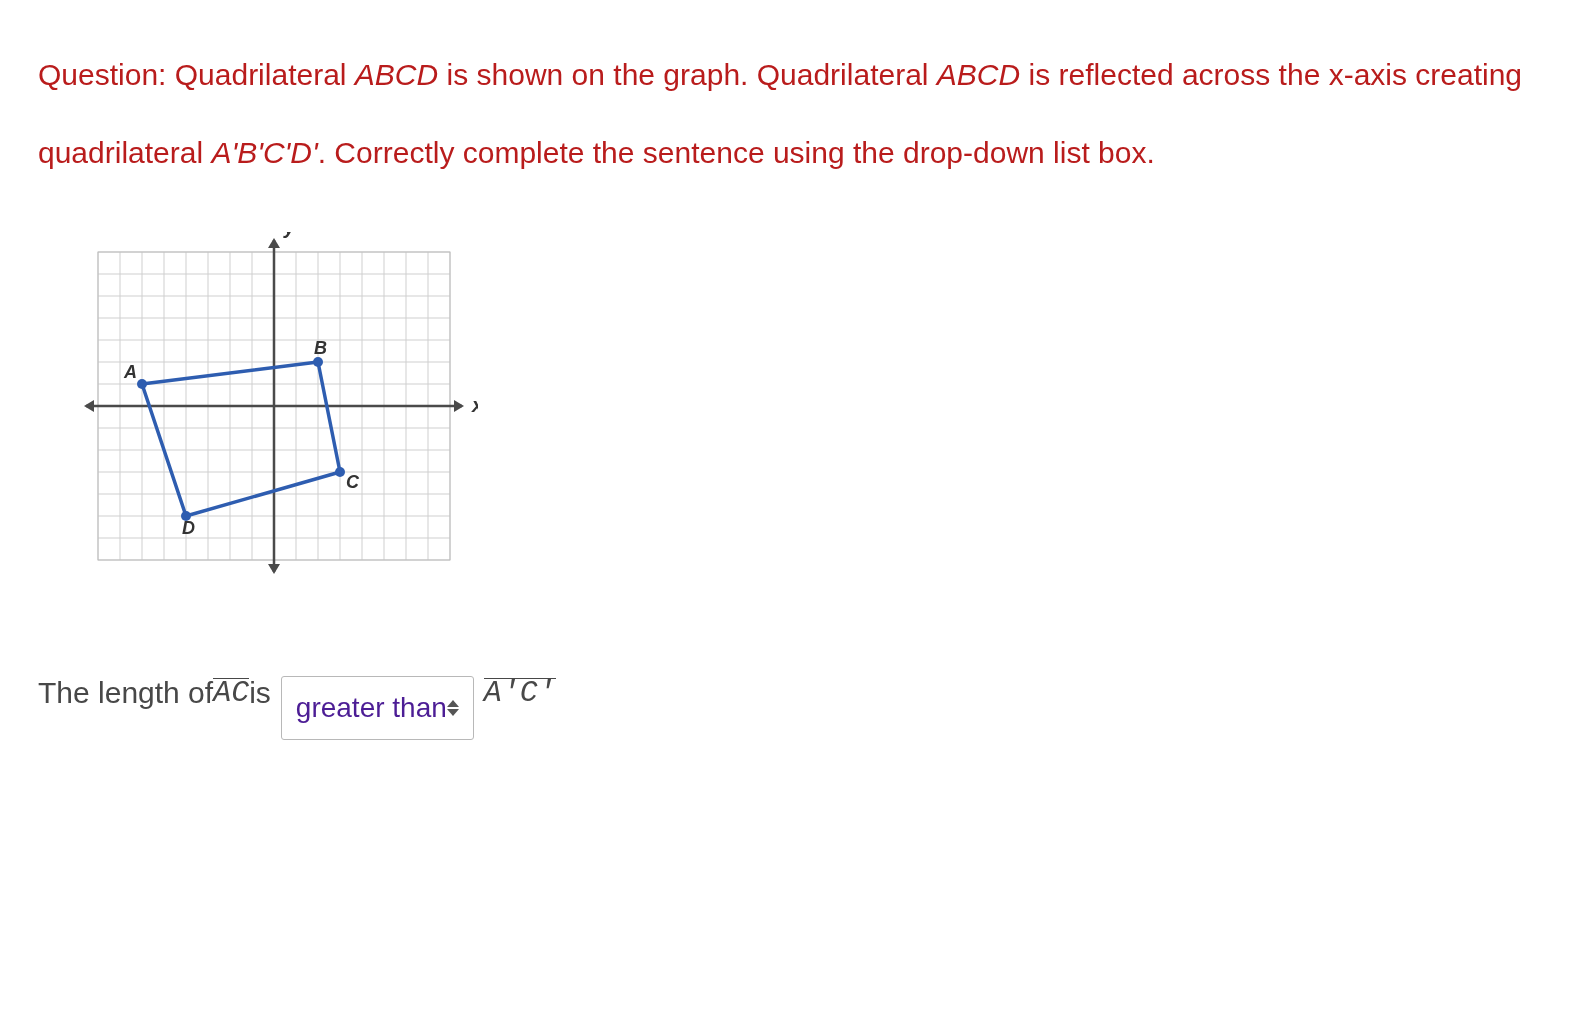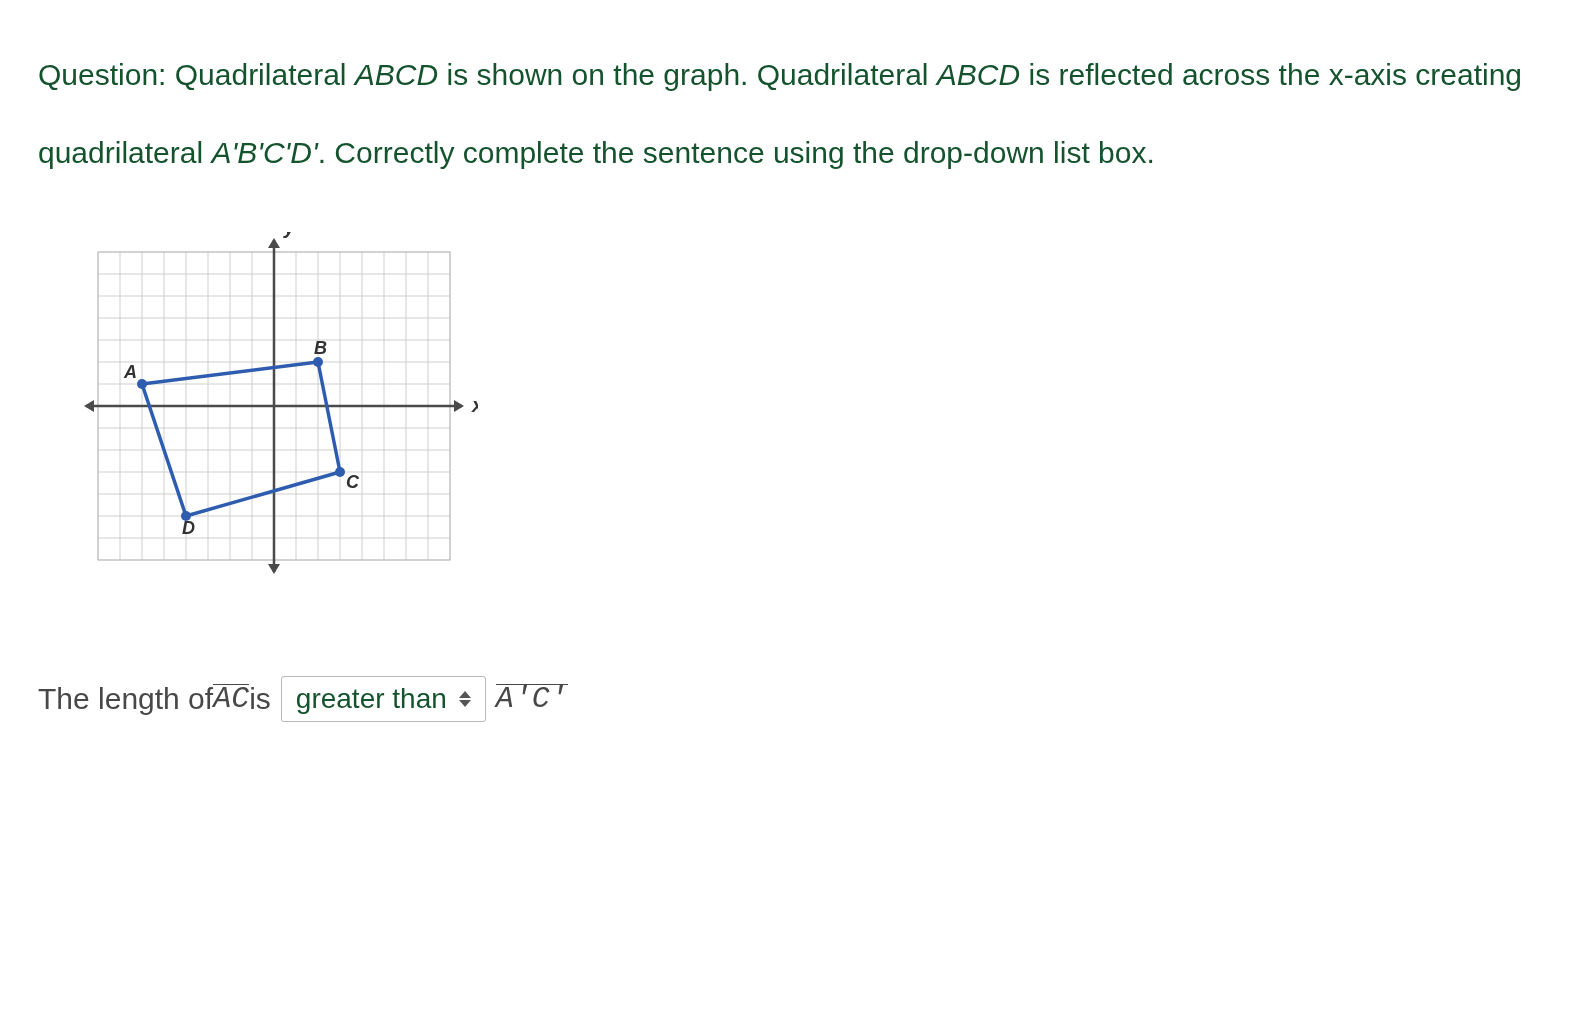--- a/index.html
+++ b/index.html
@@ -11,30 +11,29 @@
     background: #ffffff;
     font-family: Arial, Helvetica, sans-serif;
     color: #484848;
   }
   .page {
     padding: 36px 38px;
   }
   .question-text {
     font-size: 30px;
     line-height: 2.6;
-    color: #14532d;
+    color: #b91c1c;
     margin-bottom: 20px;
   }
   .italic { font-style: italic; }
   .graph-wrap {
     margin: 40px 0 40px 30px;
   }
   .answer-row {
     display: flex;
-    align-items: center;
     font-size: 30px;
     color: #484848;
     margin-top: 36px;
   }
   .overline {
     position: relative;
     display: inline-block;
     font-family: Liberation Mono, monospace;
     font-style: italic;
   }
@@ -45,26 +44,25 @@
     left: 0;
     right: 0;
     height: 1.2px;
     background: #484848;
   }
   .select-box {
     display: inline-flex;
     align-items: center;
     border: 1px solid #b8b8b8;
     border-radius: 3px;
-    padding: 6px 14px;
+    padding: 15px 14px;
     margin: 0 10px;
     font-size: 28px;
-    color: #14532d;
+    color: #4c1d95;
     background: #fff;
-    gap: 12px;
   }
   .caret {
     display: inline-flex;
     flex-direction: column;
     align-items: center;
     gap: 2px;
   }
   .caret .up {
     width: 0; height: 0;
     border-left: 6px solid transparent;

